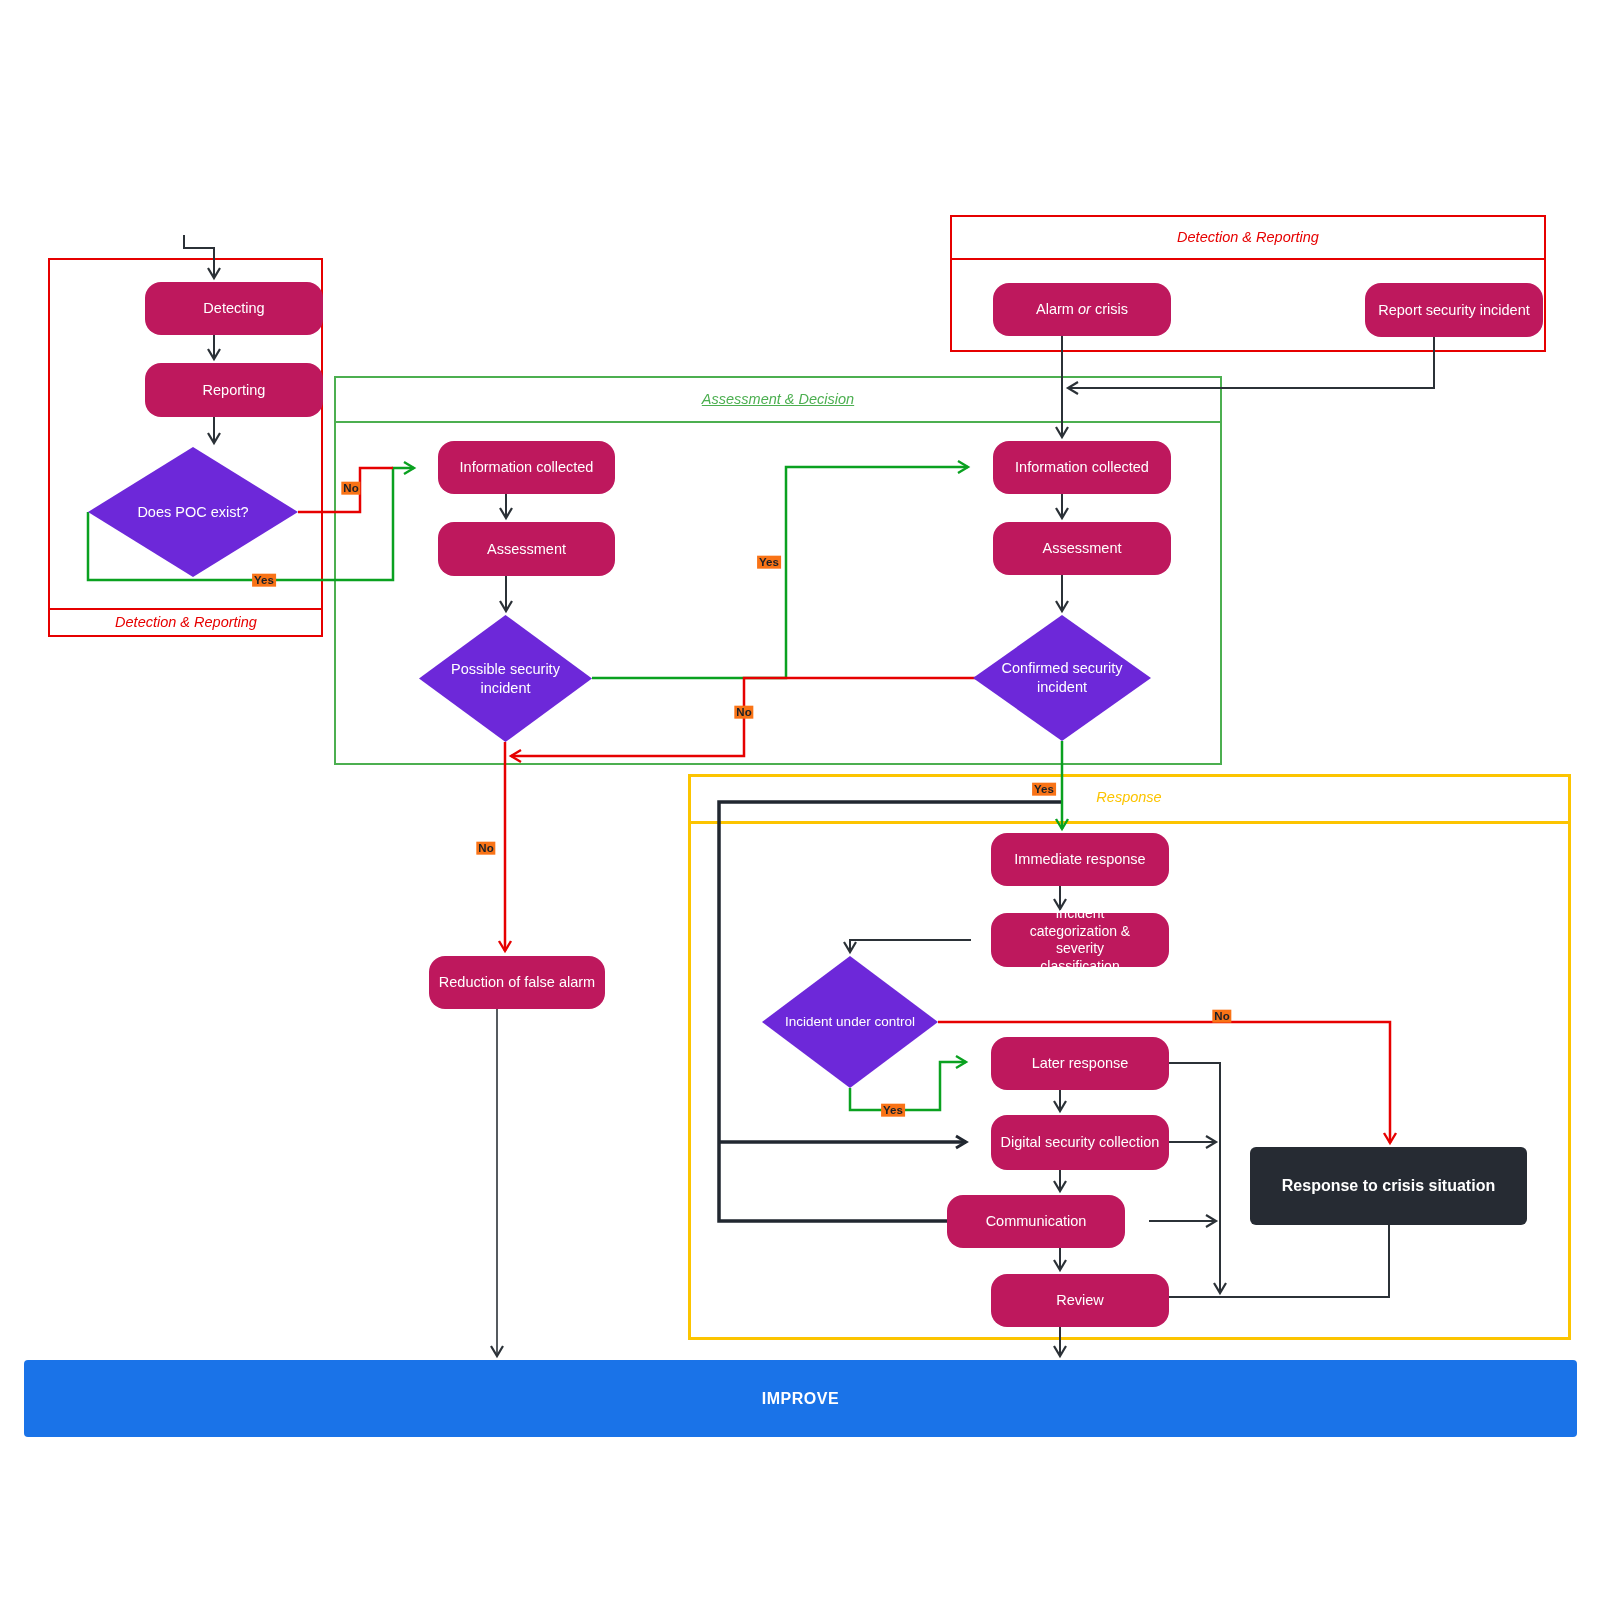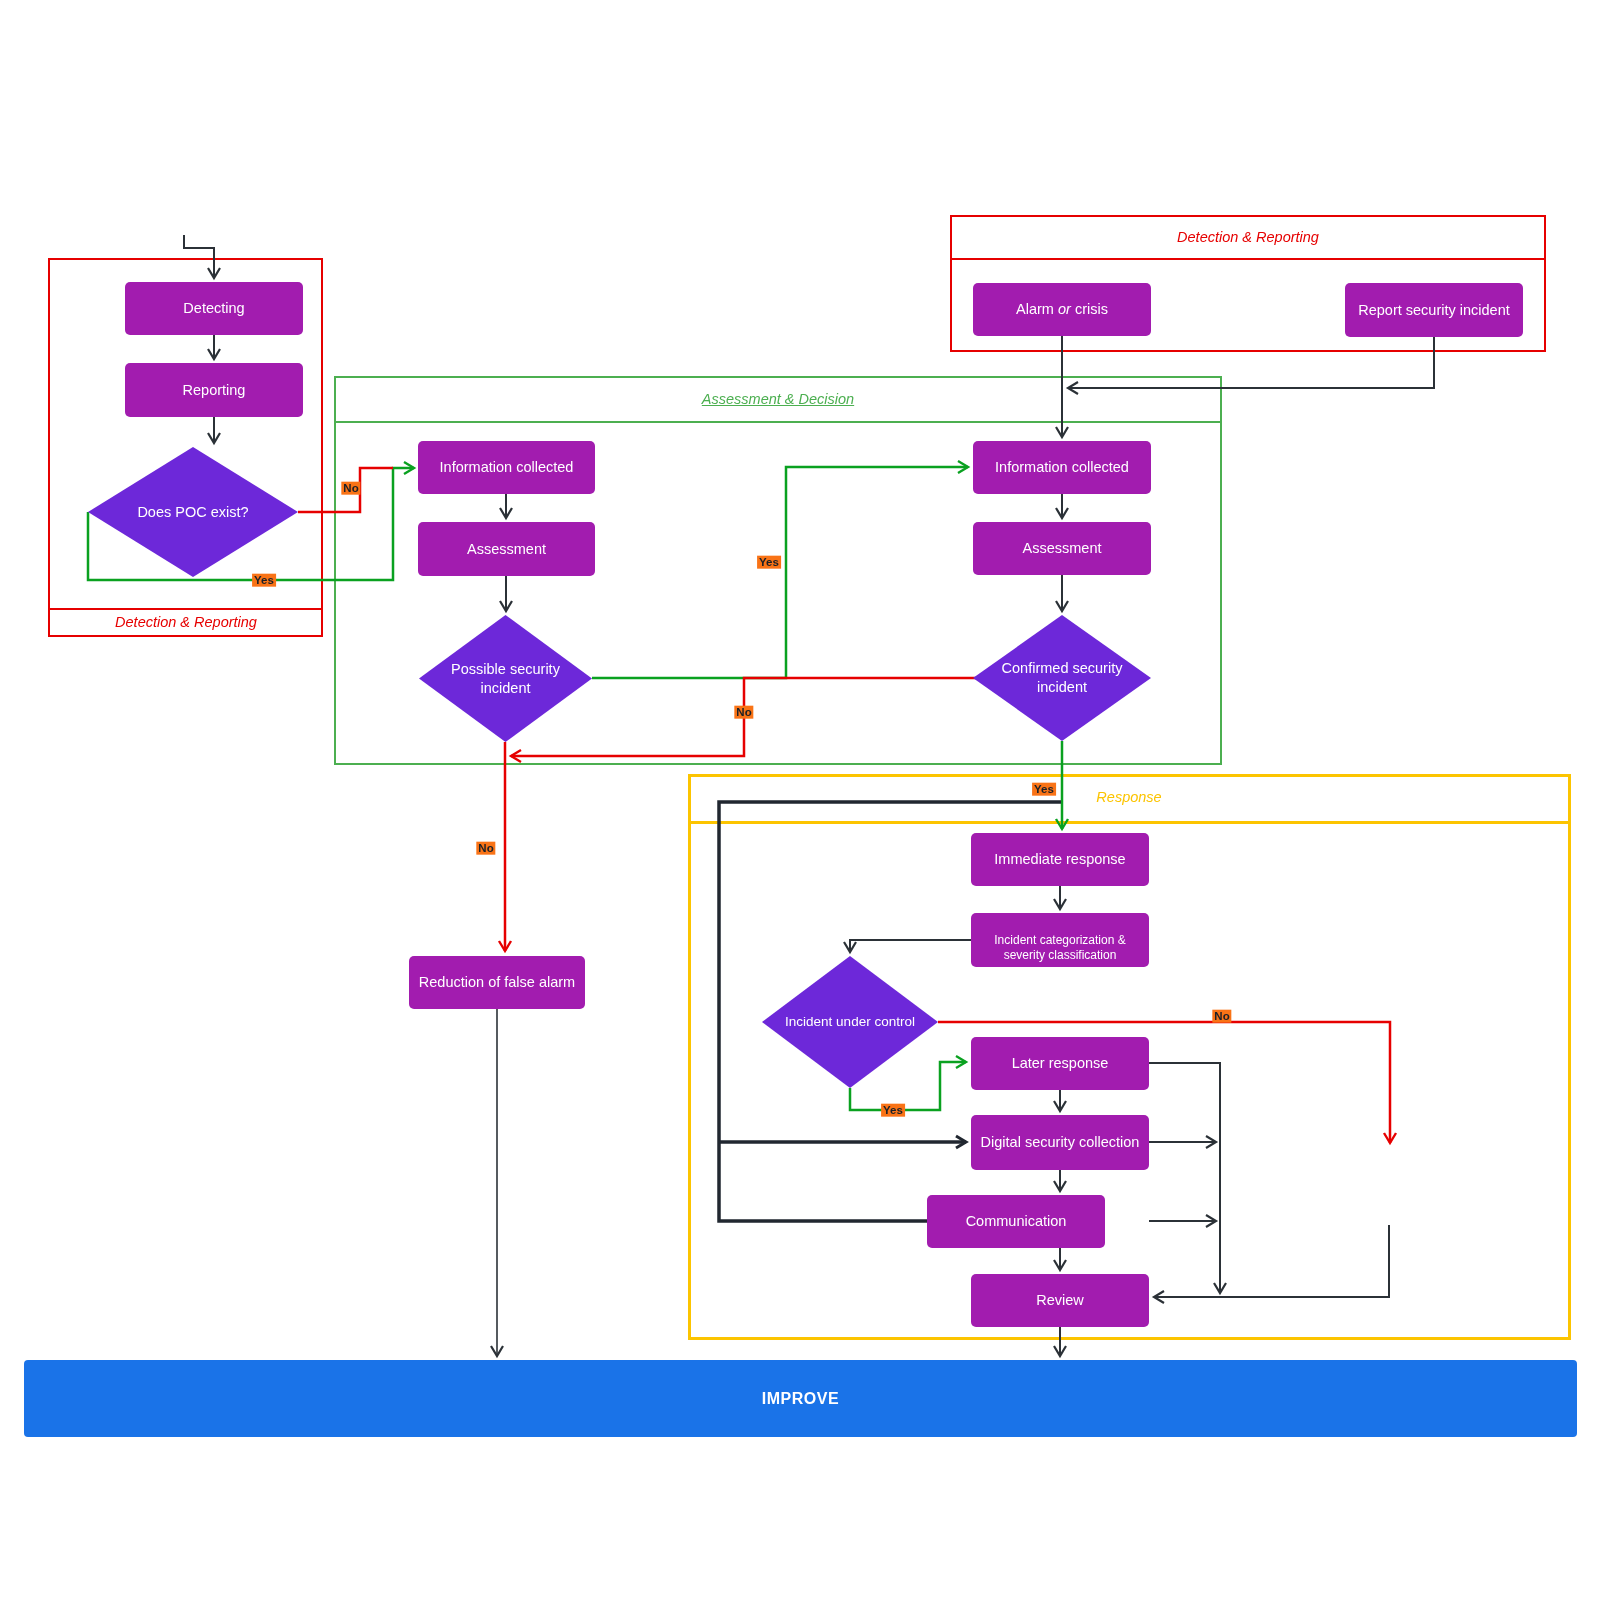--- a/index.html
+++ b/index.html
@@ -8,22 +8,22 @@
     font-family:"Liberation Sans", sans-serif;
   }
   #wires{position:absolute;left:0;top:0;width:1600px;height:1600px;}
   .node{
     position:absolute;display:flex;align-items:center;justify-content:center;
     text-align:center;color:#ffffff;box-sizing:border-box;
   }
   .process{
     background:#5b listed;
   }
-  .process{background:#a21caf;border-radius:5px;font-size:14.5px;padding:4px 8px;line-height:1.25;}
-  .process.small{font-size:12px;padding:4px 6px;align-items:flex-end;}
+  .process{background:#be185d;border-radius:16px;font-size:14.5px;padding:4px 8px;line-height:1.25;margin-left:20px;}
+  .process.small{font-size:14px;padding:4px 24px;}
   .terminal{background:#262b33;border-radius:6px;font-weight:bold;font-size:16px;}
   .decision{
     background:#6d28d9;color:#fff;font-size:14.5px;line-height:1.3;
     clip-path:polygon(50% 0,100% 50%,50% 100%,0 50%);
   }
   .decision .inner{width:72%;}
   .decision.oneline{font-size:13.5px;}
   .decision.oneline .inner{width:100%;white-space:nowrap;}
   .group{position:absolute;box-sizing:border-box;background:transparent;}
   .g-red{border:2.5px solid #e60000;}
@@ -206,20 +206,23 @@
   </div>
 
   <div class="node process" style="left:971px;top:1274px;width:178px;height:53px;">
     <span>Review</span>
   </div>
 
   <div class="node process" style="left:409px;top:956px;width:176px;height:53px;">
     <span>Reduction of false alarm</span>
   </div>
 
+  <div class="node terminal" style="left:1250px;top:1147px;width:277px;height:78px;">
+    <span>Response to crisis situation</span>
+  </div>
 
   <div class="improve" style="left:24px;top:1360px;width:1553px;height:77px;">
     <span>IMPROVE</span>
   </div>
 
   <div class="elabel" style="left:351px;top:488px;">No</div>
   <div class="elabel" style="left:264px;top:580px;">Yes</div>
   <div class="elabel" style="left:769px;top:562px;">Yes</div>
   <div class="elabel" style="left:744px;top:712px;">No</div>
   <div class="elabel" style="left:486px;top:848px;">No</div>

